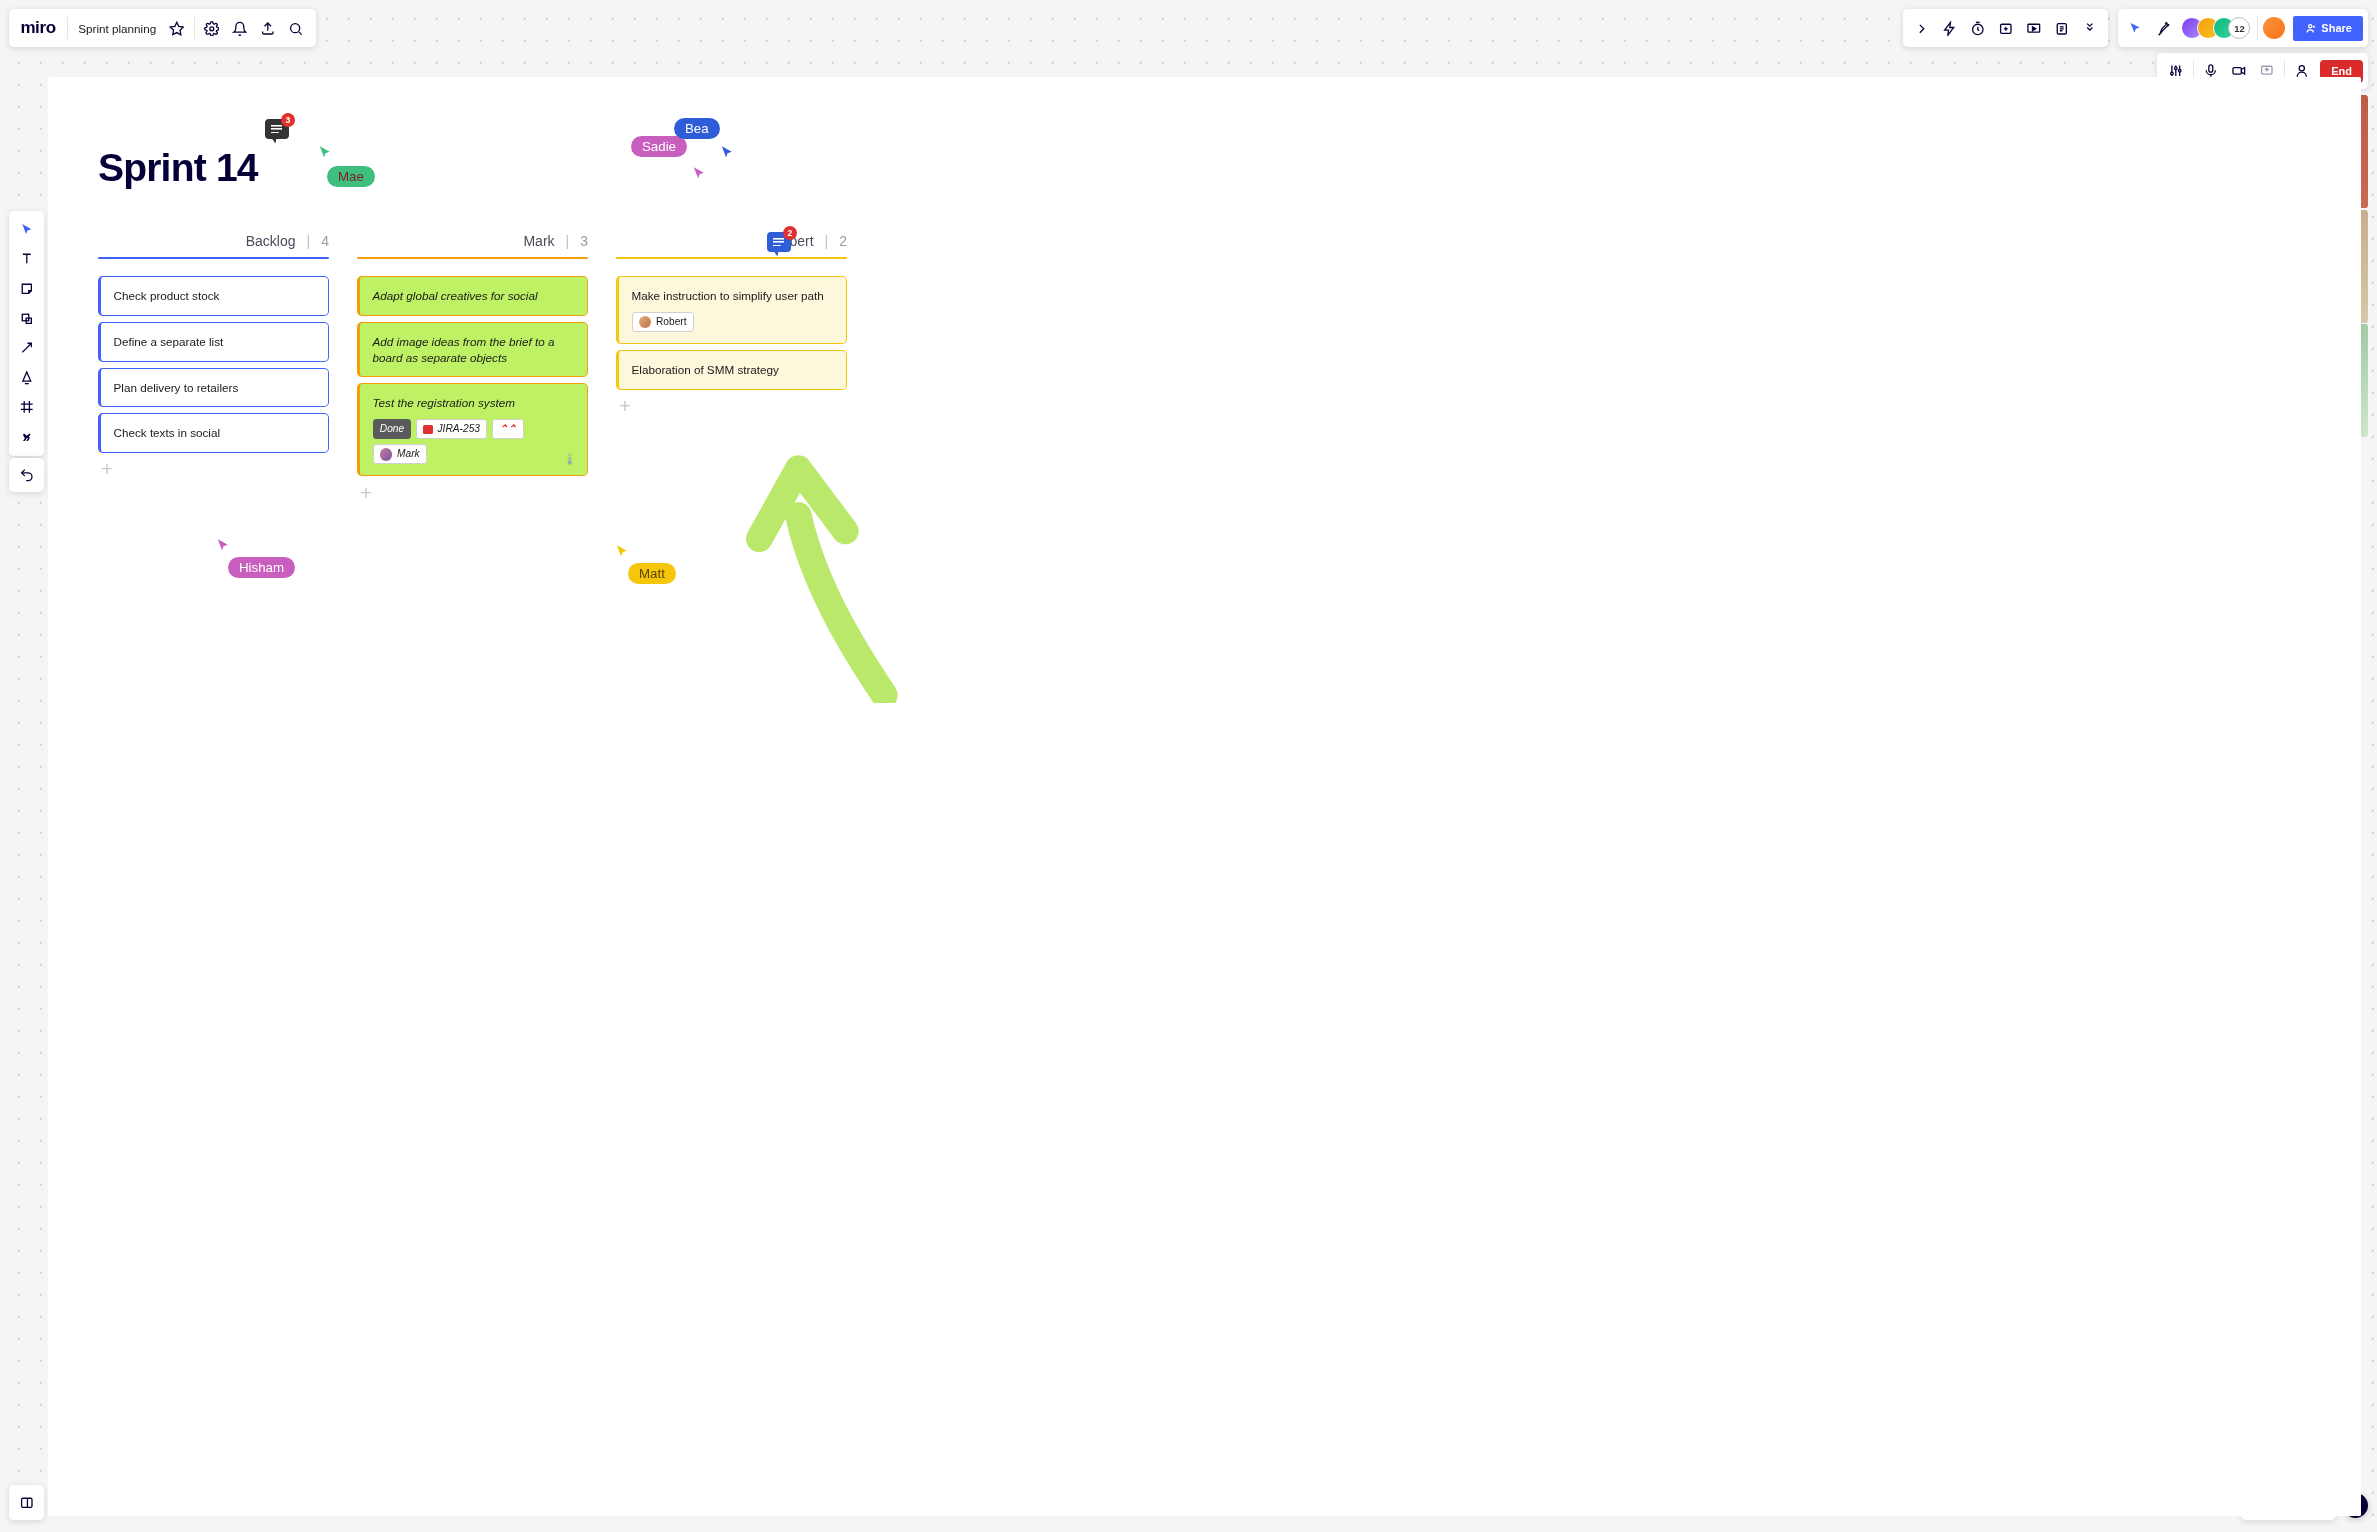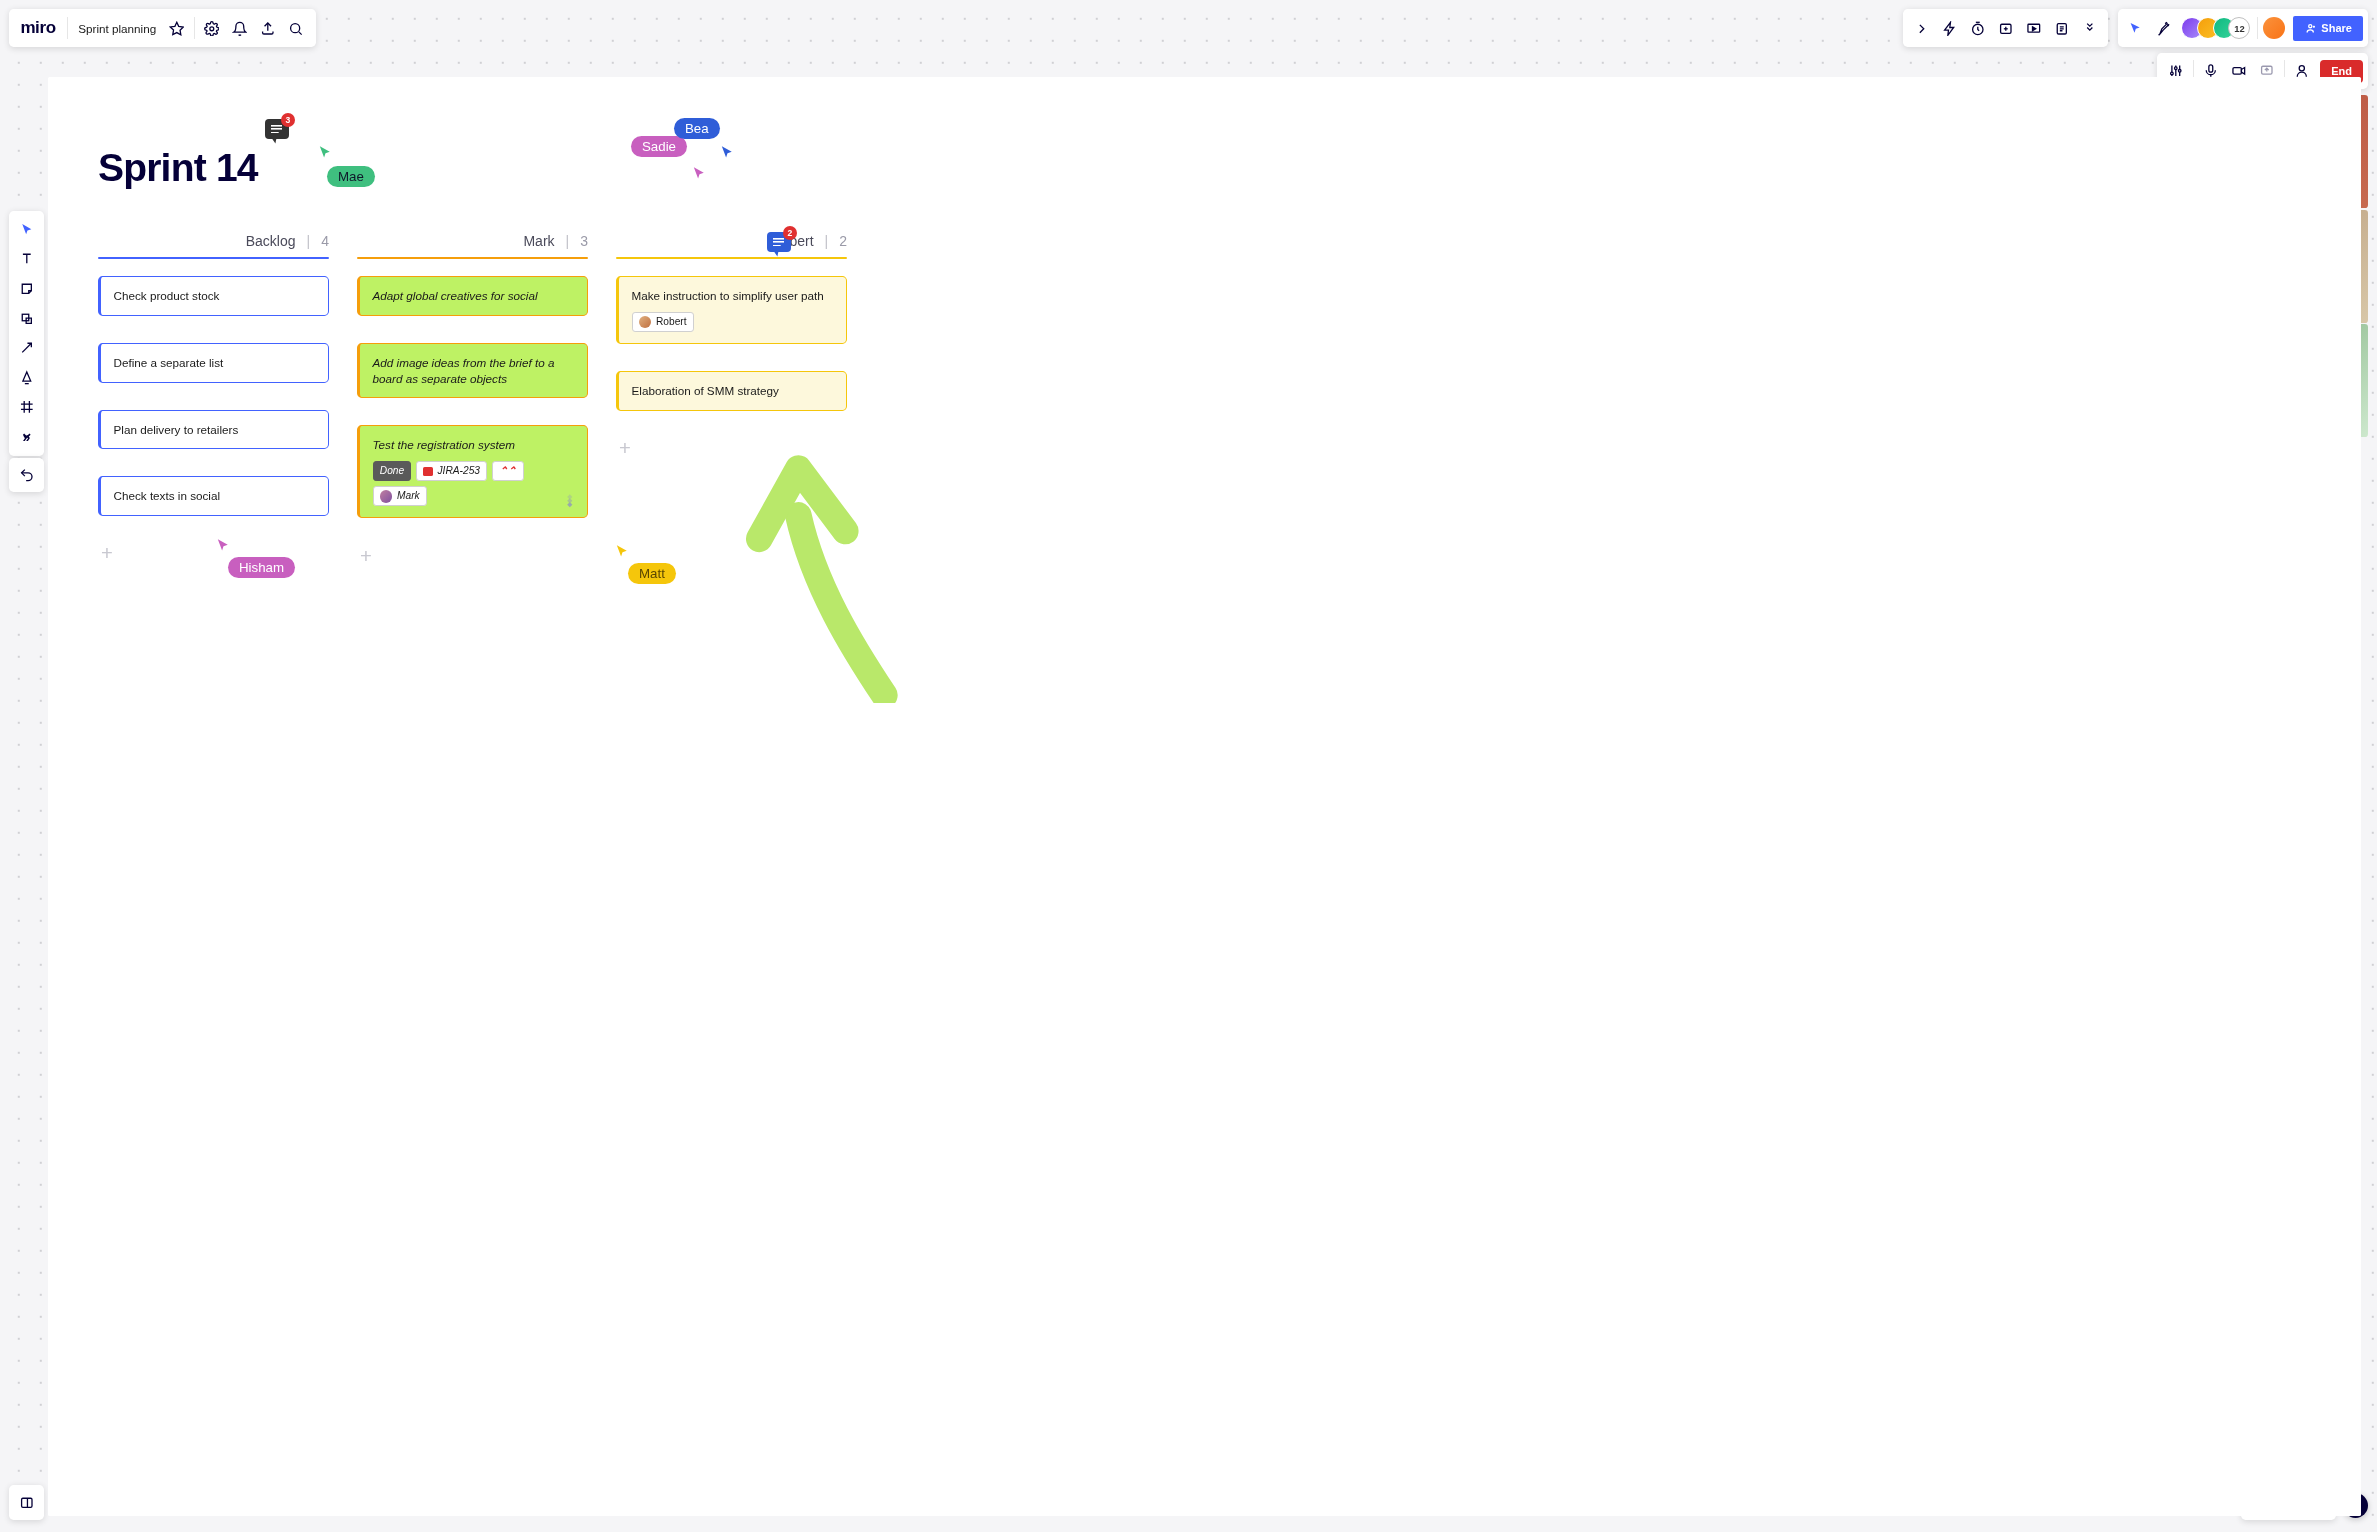--- a/index.html
+++ b/index.html
@@ -148,21 +148,21 @@
   display: flex; align-items: baseline; gap: 11px;
   font-size: 14px; color: #5f5f70; padding-bottom: 7.8px; justify-content: flex-end;
 }
 .col-header .ctitle { color: #4a4a5a; }
 .col-header .csep { color: #c0c0c8; }
 .col-header .ccount { color: #9a9aa8; }
 .col-rule { height: 2.3px; border-radius: 1.6px; margin-bottom: 17px; }
 .col-backlog .col-rule { background: #4262ff; }
 .col-mark .col-rule { background: #f59e0b; }
 .col-robert .col-rule { background: #f5c60b; }
-.cards { display: flex; flex-direction: column; gap: 27px; }
+.cards { display: flex; flex-direction: column; gap: 6px; }
 .card {
   border-radius: 4.7px; padding: 11px 12.5px; font-size: 11.7px; line-height: 1.35;
   position: relative; cursor: pointer;
 }
 .card-backlog {
   background: #fff; border: 0.8px solid #4262ff; border-left: 3.9px solid #4262ff;
 }
 .card-mark {
   background: #bef264; border: 0.8px solid #f59e0b; border-left: 3.9px solid #f59e0b; font-style: italic;
 }
@@ -187,21 +187,21 @@
   line-height: 0.7;
 }
 
 
 .cursor-pointer { position: absolute; }
 .cursor-pointer svg { width: 17px; height: 17px; }
 .cursor-label {
   position: absolute; padding: 3.1px 11px; border-radius: 781px;
   font-size: 13.3px; font-weight: 500; white-space: nowrap;
 }
-.lbl-mae { background: #3fbf7f; color: #0f172a; }
+.lbl-mae { background: #3fbf7f; color: #7f1d1d; }
 .lbl-hisham { background: #c85fbf; color: #fff; }
 .lbl-matt { background: #f5c60b; color: #5a4600; }
 .lbl-chris { background: #c85fbf; color: #fff; }
 .lbl-bea { background: #2f5dd8; color: #fff; }
 
 
 .comment-badge {
   position: absolute; width: 23.5px; height: 20.3px; background: #333; border-radius: 3.9px;
   display:flex; align-items:center; justify-content:center;
 }

